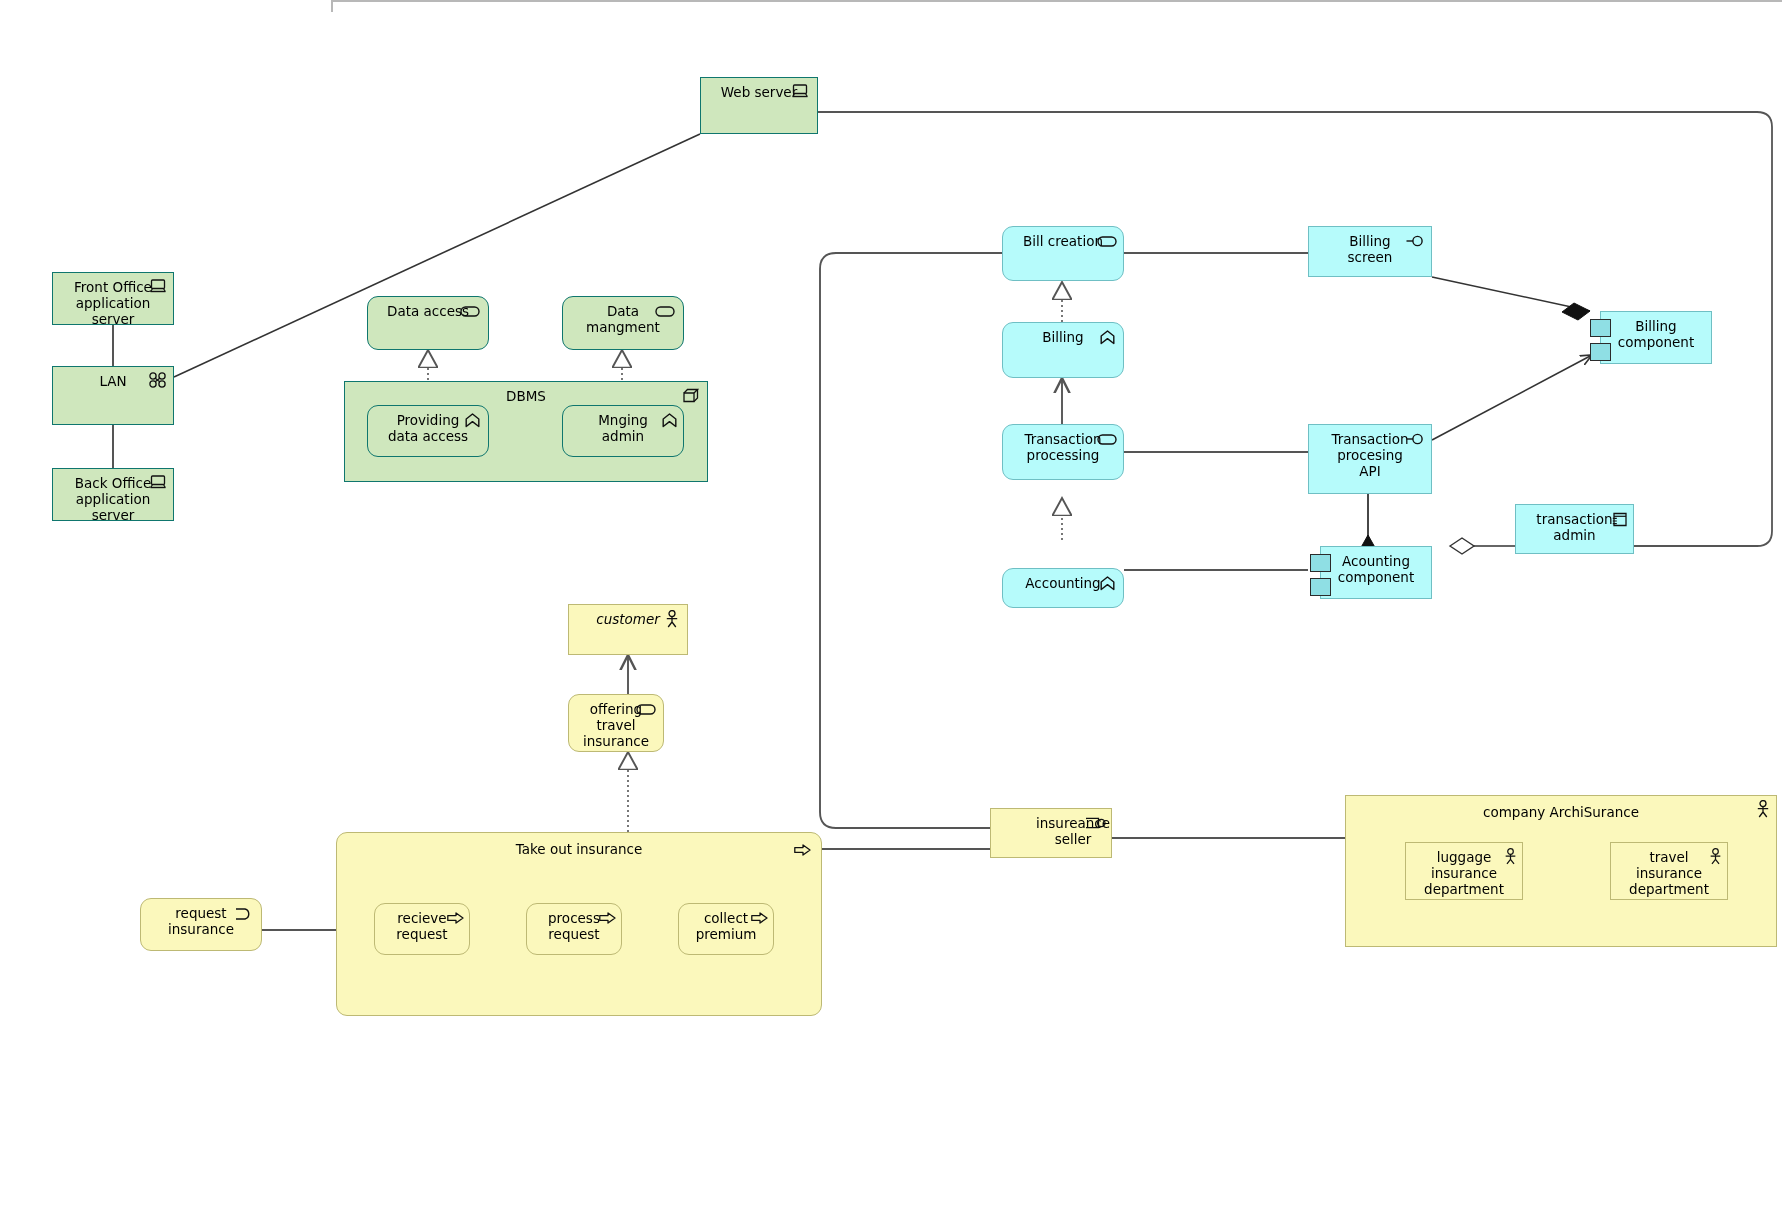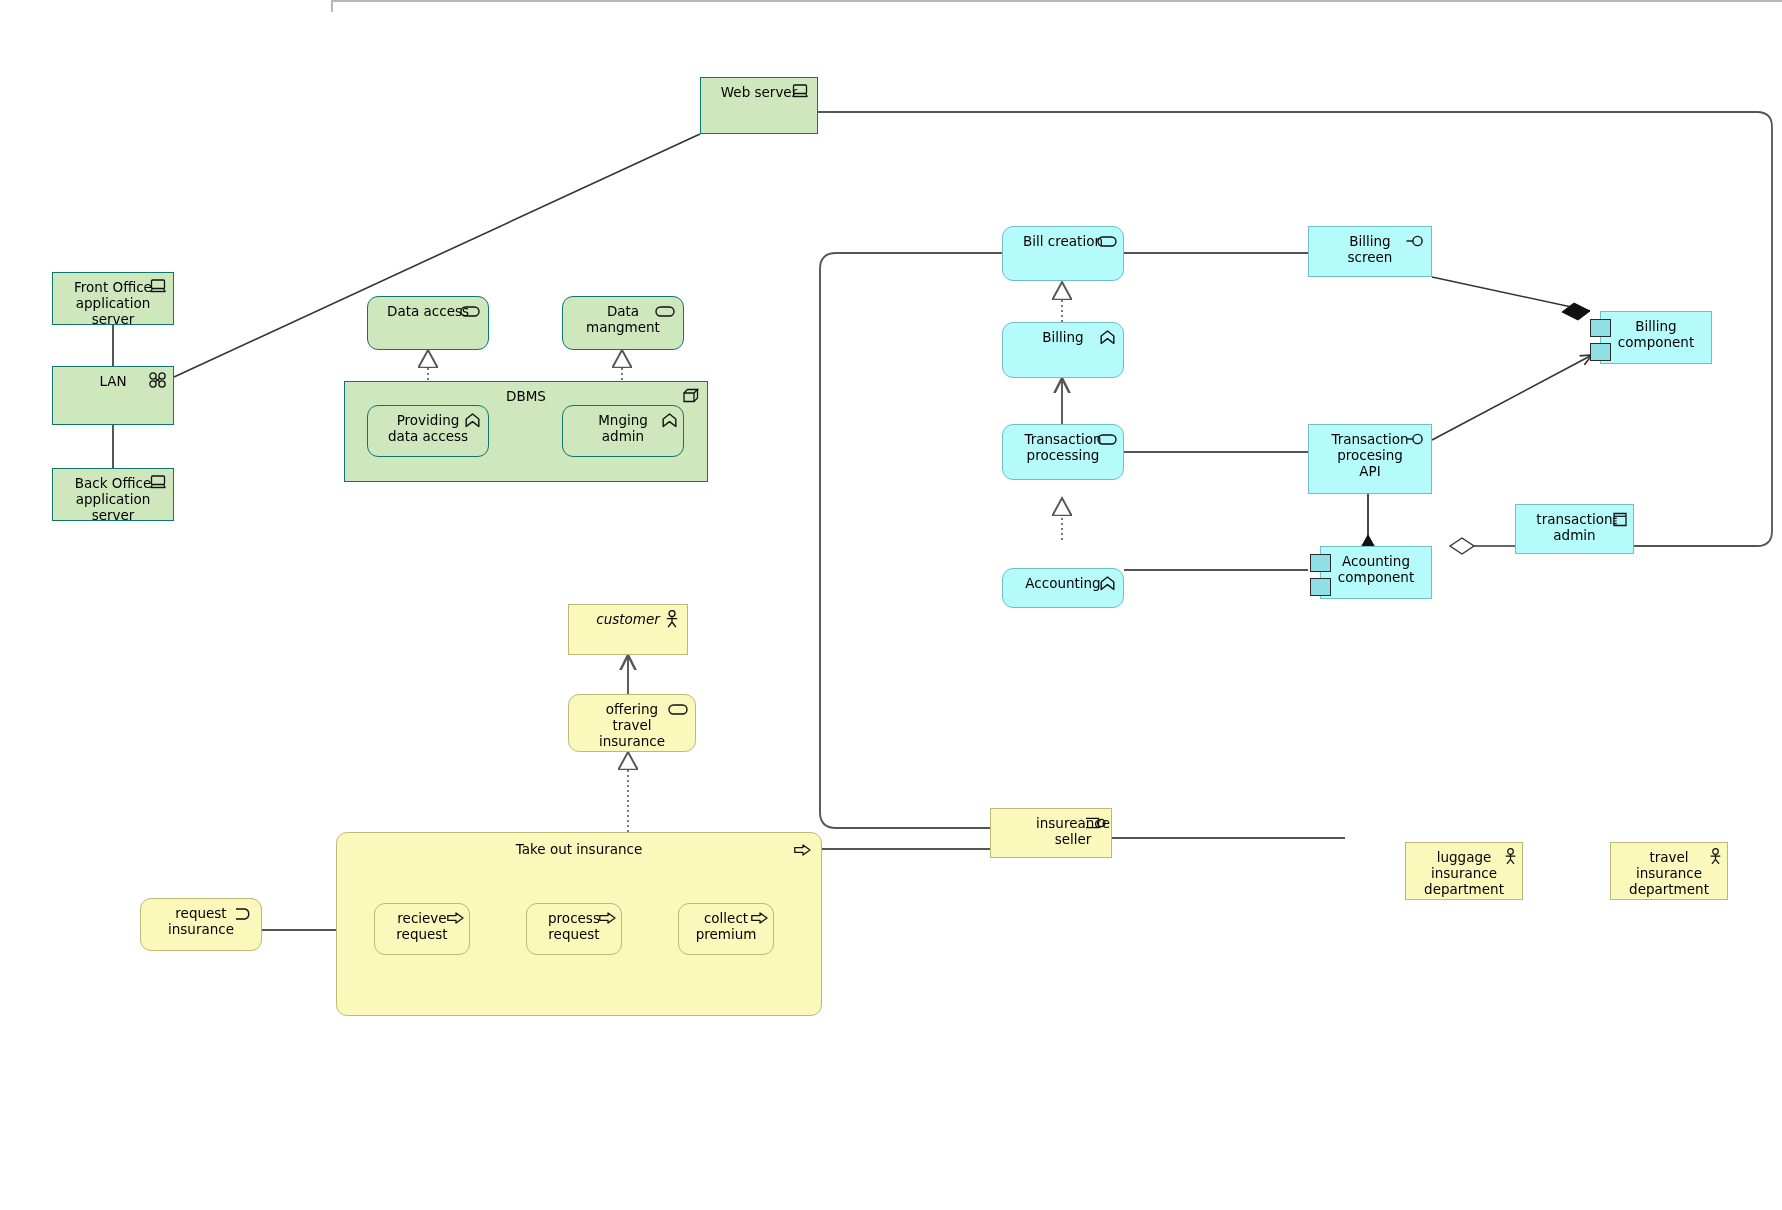--- a/index.html
+++ b/index.html
@@ -281,21 +281,21 @@
   <div class="node biz rect f13 pad-t" style="left:568px;top:604px;width:120px;height:51px;font-style:italic;">
     <span class="lbl">customer</span>
     <span class="ic" style="right:8px;top:5px;">
       <svg width="14" height="18" viewBox="0 0 14 18">
         <circle cx="7" cy="3.6" r="3" fill="none" stroke="#111" stroke-width="1.3"></circle>
         <path d="M7 7 V12 M1.8 8.6 H12.2 M7 12 L3.2 17 M7 12 L10.8 17" stroke="#111" stroke-width="1.3" fill="none"></path>
       </svg>
     </span>
   </div>
 
-  <div class="node biz round f13 pad-t" style="left:568px;top:694px;width:128px;height:58px;">
+  <div class="node biz round f13 pad-t" style="left:568px;top:694px;width:96px;height:58px;">
     <span class="lbl">offering<br>travel<br>insurance</span>
     <span class="ic" style="right:7px;top:9px;">
       <svg width="20" height="11" viewBox="0 0 20 11">
           <rect x="1" y="1" width="18" height="9" rx="4.5" fill="none" stroke="#111" stroke-width="1.4"></rect>
         </svg>
     </span>
   </div>
 
   <div class="node biz round grp f13 pad-t2" style="left:336px;top:832px;width:486px;height:184px;">
     <span class="lbl">Take out insurance</span>
@@ -345,20 +345,29 @@
   <div class="node biz rect f13 pad-t" style="left:990px;top:808px;width:122px;height:50px;">
     <span class="lbl" style="padding:0 8px;margin-left:44px;">insureance<br>seller</span>
     <span class="ic" style="right:5px;top:8px;">
       <svg width="20" height="12" viewBox="0 0 20 12">
         <path d="M1 1.4 H12.5 V10.6 H1 A4.6 4.6 0 0 1 1 1.4 Z" fill="none" stroke="#111" stroke-width="1.3"></path>
         <circle cx="15.3" cy="6" r="3.7" fill="none" stroke="#111" stroke-width="1.3"></circle>
       </svg>
     </span>
   </div>
 
+  <div class="node biz rect grp f13 pad-t2" style="left:1345px;top:795px;width:432px;height:152px;">
+    <span class="lbl">company ArchiSurance</span>
+    <span class="ic" style="right:6px;top:4px;">
+      <svg width="14" height="18" viewBox="0 0 14 18">
+        <circle cx="7" cy="3.6" r="3" fill="none" stroke="#111" stroke-width="1.3"></circle>
+        <path d="M7 7 V12 M1.8 8.6 H12.2 M7 12 L3.2 17 M7 12 L10.8 17" stroke="#111" stroke-width="1.3" fill="none"></path>
+      </svg>
+    </span>
+  </div>
 
   <div class="node biz rect f13 pad-t" style="left:1405px;top:842px;width:118px;height:58px;">
     <span class="lbl" style="padding:0 6px;">luggage<br>insurance<br>department</span>
     <span class="ic" style="right:5px;top:5px;">
       <svg width="13" height="17" viewBox="0 0 14 18">
         <circle cx="7" cy="3.6" r="3" fill="none" stroke="#111" stroke-width="1.3"></circle>
         <path d="M7 7 V12 M1.8 8.6 H12.2 M7 12 L3.2 17 M7 12 L10.8 17" stroke="#111" stroke-width="1.3" fill="none"></path>
       </svg>
     </span>
   </div>

